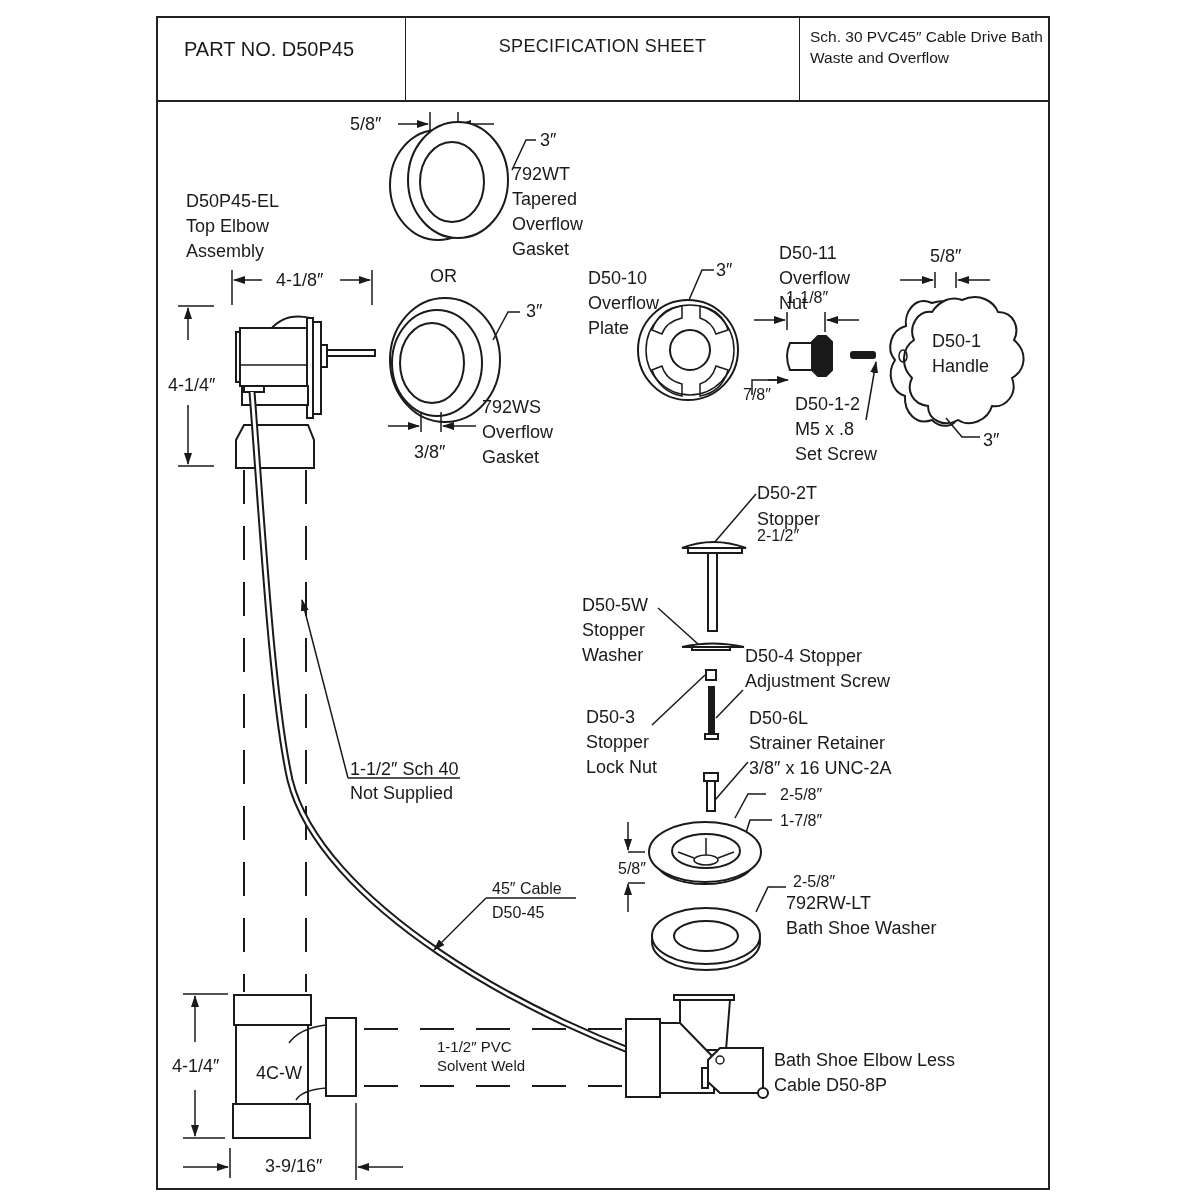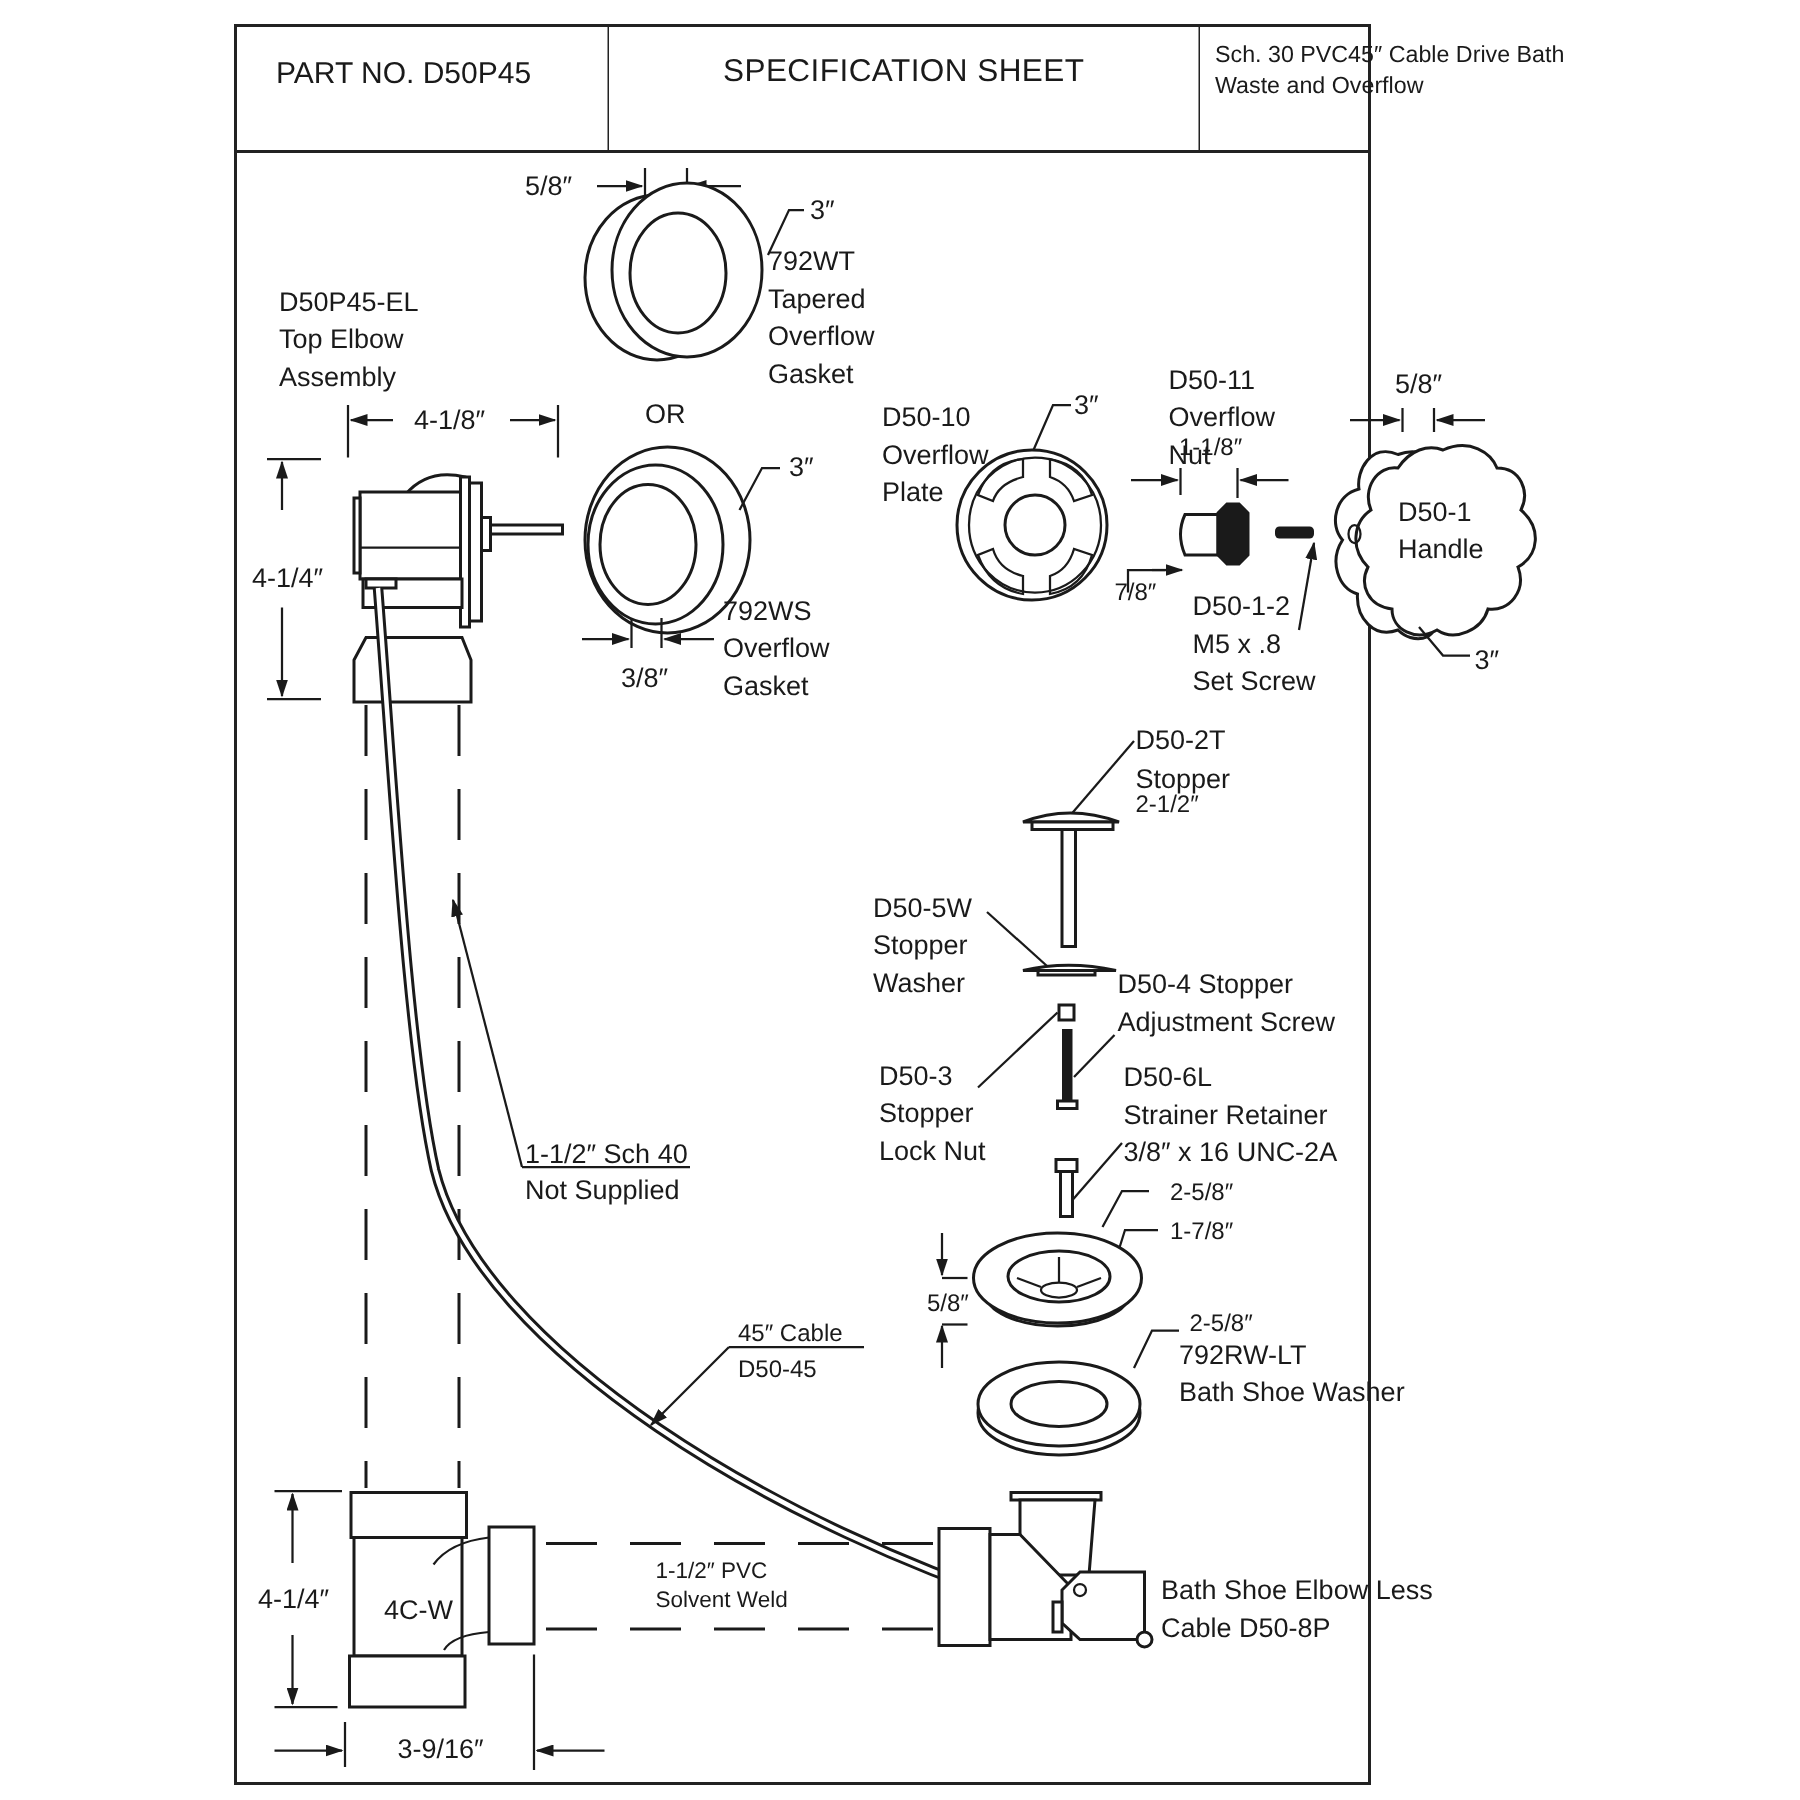--- a/index.html
+++ b/index.html
@@ -1,24 +1,24 @@
 <!DOCTYPE html>
 <html><head>
 <meta charset="utf-8">
 <style>
   html, body { margin:0; padding:0; background:#ffffff; }
   body { width:1200px; height:1200px; position:relative; overflow:hidden; font-family:"Liberation Sans", sans-serif; color:#1a1a1a; }
-  .sheet { position:absolute; left:156px; top:16px; width:758px; height:1174px; border:2px solid #222; box-sizing:border-box; }
+  .sheet { position:absolute; left:156px; top:16px; width:894px; height:1174px; border:2px solid #222; box-sizing:border-box; }
   .hdr { position:absolute; left:0; top:0; width:100%; height:82px; border-bottom:2px solid #222; }
   .hcell { position:absolute; top:0; height:82px; border-right:1.5px solid #222; box-sizing:border-box; }
   .hcell.c1 { left:0; width:248px; }
   .hcell.c2 { left:248px; width:394px; }
   .hcell.c3 { left:642px; width:250px; border-right:none; }
   .partno { position:absolute; left:26px; top:20px; font-size:20px; }
-  .title { position:absolute; left:0; width:100%; top:18px; text-align:center; font-size:21px; letter-spacing:0.3px; }
+  .title { position:absolute; left:0; width:100%; top:18px; text-align:center; font-size:18px; letter-spacing:0.3px; }
   .desc { position:absolute; left:10px; top:8px; font-size:15.5px; line-height:21px; width:240px; }
   svg { position:absolute; left:0; top:0; }
   .lbl { font-family:"Liberation Sans", sans-serif; font-size:18px; fill:#1a1a1a; }
   .lbl-s { font-family:"Liberation Sans", sans-serif; font-size:15px; fill:#1a1a1a; }
   .lnt { stroke:#1a1a1a; stroke-width:1.5; fill:none; }
   .part { stroke:#1a1a1a; stroke-width:2; fill:#fff; }
   .dash { stroke:#1a1a1a; stroke-width:2; stroke-dasharray:34 22; fill:none; }
 </style>
 </head>
 <body>

